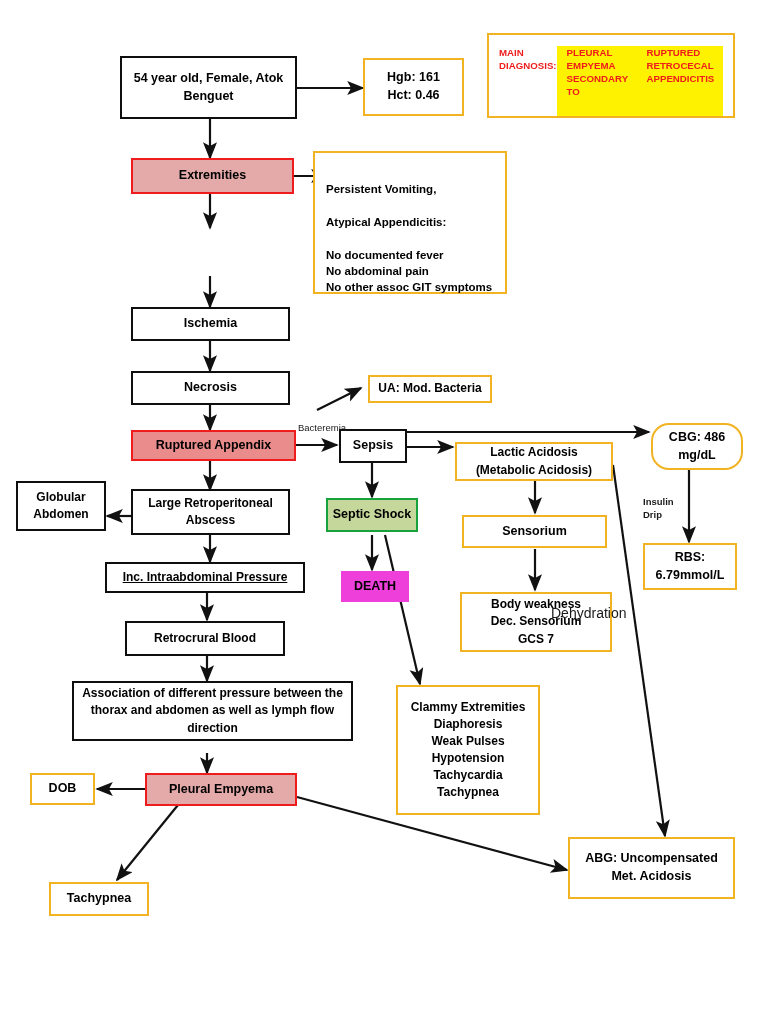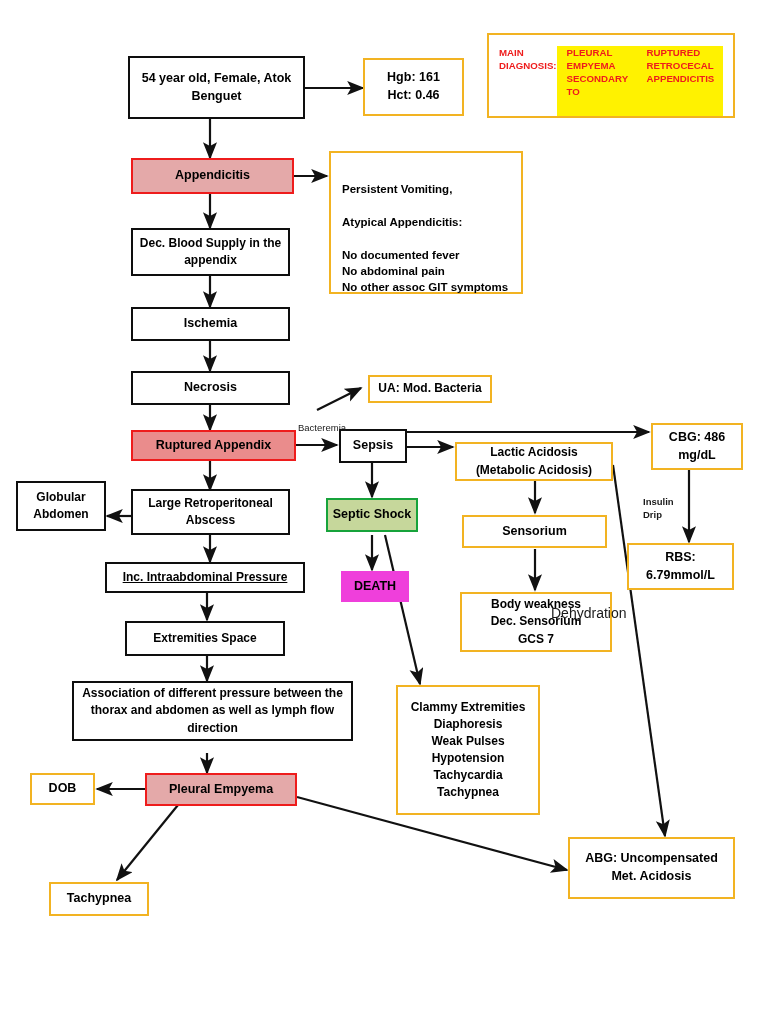--- a/index.html
+++ b/index.html
@@ -151,56 +151,52 @@
       <path d="M207,753 L207,773"></path>
 
       <path d="M146,789 L97,789"></path>
 
       <path d="M178,805 L117,880"></path>
 
       <path d="M297,797 L567,870"></path>
     </g>
   </svg>
 
-  <div class="node b-black f-white" style="left:120px; top:56px; width:177px; height:63px; font-size:12.5px;margin-left:8px;">
+  <div class="node b-black f-white" style="left:120px; top:56px; width:177px; height:63px; font-size:12.5px;">
     <span class="txt">54 year old, Female, Atok
 Benguet</span>
   </div>
 
   <div class="node b-gold f-white" style="left:363px; top:58px; width:101px; height:58px; font-size:12.5px;">
     <span class="txt">Hgb: 161
 Hct: 0.46</span>
   </div>
 
   <div id="main-diagnosis" class="b-gold" style="left:487px; top:33px; width:248px; height:85px; border:2.5px solid #f2b322; padding:11px 10px 0 10px; font-size:9.7px;">
     <span class="md-line">MAIN DIAGNOSIS:</span>
     <span class="md-line hl">PLEURAL EMPYEMA SECONDARY TO</span>
     <span class="md-line hl">RUPTURED RETROCECAL APPENDICITIS</span>
   </div>
 
   <div class="node b-red f-pink" style="left:131px; top:158px; width:163px; height:36px; font-size:12.5px;">
-    <span class="txt">Appendicitis</span>
-  </div>
-
-  <div class="node b-gold f-white" style="left:329px; top:151px; width:194px; height:143px; font-size:11.5px; font-weight:bold;
+    <span class="txt">Extremities</span>
+  </div>
+
+  <div class="node b-gold f-white" style="left:313px; top:151px; width:194px; height:143px; font-size:11.5px; font-weight:bold;
               justify-content:flex-start; align-items:flex-start; padding:12px 0 0 11px; text-align:left;">
     <span class="txt" style="text-align:left; padding:0;">
       <span style="display:block;">Persistent Vomiting,
 
 Atypical Appendicitis:</span>
       <span style="display:block; white-space:pre-line; margin-top:0;">No documented fever
 No abdominal pain
 No other assoc GIT symptoms</span>
     </span>
   </div>
 
-  <div class="node b-black f-white" style="left:131px; top:228px; width:159px; height:48px; font-size:12px;">
-    <span class="txt">Dec. Blood Supply in the
-appendix</span>
-  </div>
 
   <div class="node b-black f-white" style="left:131px; top:307px; width:159px; height:34px; font-size:12.5px;">
     <span class="txt">Ischemia</span>
   </div>
 
   <div class="node b-black f-white" style="left:131px; top:371px; width:159px; height:34px; font-size:12.5px;">
     <span class="txt">Necrosis</span>
   </div>
 
   <div class="node b-gold f-white" style="left:368px; top:375px; width:124px; height:28px; font-size:12px;">
@@ -217,39 +213,39 @@
 
   <div class="node b-black f-white" style="left:339px; top:429px; width:68px; height:34px; font-size:12.5px;">
     <span class="txt">Sepsis</span>
   </div>
 
   <div class="node b-gold f-white" style="left:455px; top:442px; width:158px; height:39px; font-size:12px;">
     <span class="txt">Lactic Acidosis
 (Metabolic Acidosis)</span>
   </div>
 
-  <div class="node b-gold f-white" style="left:651px; top:423px; width:92px; height:47px; font-size:12.5px;">
+  <div class="node b-gold f-white" style="left:651px; top:423px; width:92px; height:47px; font-size:12.5px;border-radius:18px;">
     <span class="txt">CBG: 486
 mg/dL</span>
   </div>
 
   <div class="node b-green f-green" style="left:326px; top:498px; width:92px; height:34px; font-size:12.5px;">
     <span class="txt">Septic Shock</span>
   </div>
 
   <div class="node b-gold f-white" style="left:462px; top:515px; width:145px; height:33px; font-size:12.5px;">
     <span class="txt">Sensorium</span>
   </div>
 
   <div class="edge-label" style="left:643px; top:484px; font-size:9.5px; font-weight:bold;">
     <span>Insulin
 Drip</span>
   </div>
 
-  <div class="node b-gold f-white" style="left:627px; top:543px; width:107px; height:47px; font-size:12.5px;">
+  <div class="node b-gold f-white" style="left:643px; top:543px; width:94px; height:47px; font-size:12.5px;">
     <span class="txt">RBS:
 6.79mmol/L</span>
   </div>
 
   <div class="node b-none f-magenta" style="left:341px; top:571px; width:68px; height:31px; font-size:12.5px;">
     <span class="txt">DEATH</span>
   </div>
 
   <div class="edge-label" style="left:551px; top:586px; font-size:14px;">
     <span>Dehydration</span>
@@ -269,21 +265,21 @@
     <span class="txt">Body weakness
 Dec. Sensorium
 GCS 7</span>
   </div>
 
   <div class="node b-black f-white" style="left:105px; top:562px; width:200px; height:31px; font-size:12px;text-decoration:underline;">
     <span class="txt">Inc. Intraabdominal Pressure</span>
   </div>
 
   <div class="node b-black f-white" style="left:125px; top:621px; width:160px; height:35px; font-size:12px;">
-    <span class="txt">Extremities Space</span>
+    <span class="txt">Retrocrural Blood</span>
   </div>
 
   <div class="node b-black f-white" style="left:72px; top:681px; width:281px; height:60px; font-size:12px;">
     <span class="txt">Association of different pressure between the
 thorax and abdomen as well as lymph flow
 direction</span>
   </div>
 
   <div class="node b-gold f-white" style="left:396px; top:685px; width:144px; height:130px; font-size:12px;">
     <span class="txt">Clammy Extremities

